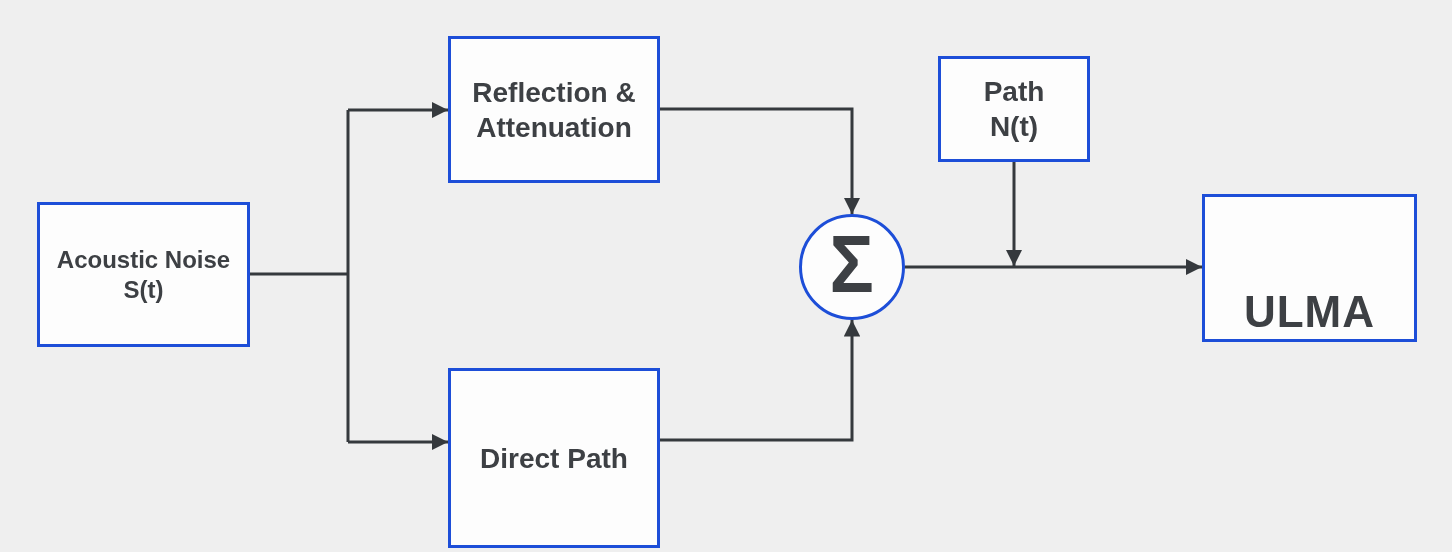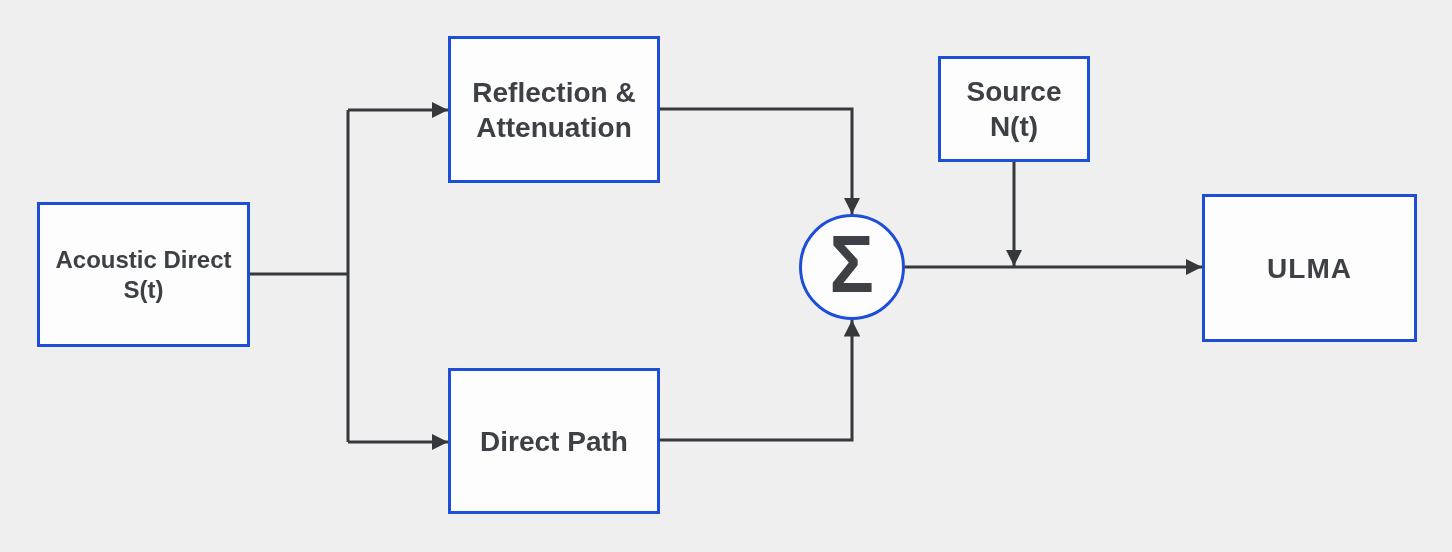--- a/index.html
+++ b/index.html
@@ -38,23 +38,23 @@
     text-align: center;
     color: #3d4044;
     font-weight: 700;
   }
   .node .label {
     white-space: pre-line;
     line-height: 1.25;
   }
   .node-acoustic-source { left: 37px;   top: 202px; width: 213px; height: 145px; font-size: 24px; }
   .node-reflection      { left: 448px;  top: 36px;  width: 212px; height: 147px; font-size: 28px; }
-  .node-direct-path     { left: 448px;  top: 368px; width: 212px; height: 146px; font-size: 28px; }
+  .node-direct-path     { left: 448px;  top: 368px; width: 212px; height: 180px; font-size: 28px; }
   .node-noise           { left: 938px;  top: 56px;  width: 152px; height: 106px; font-size: 28px; }
-  .node-ulma            { left: 1202px; top: 194px; width: 215px; height: 148px; font-size: 28px; letter-spacing: 1px; }
+  .node-ulma            { left: 1202px; top: 194px; width: 215px; height: 148px; font-size: 44px; letter-spacing: 1px; align-items: flex-end; }
   .node-sum {
     left: 799px; top: 214px; width: 106px; height: 106px;
     border-radius: 50%;
   }
   .node-sum .label {
     font-size: 82px;
     line-height: 1;
     transform: scaleX(0.9);
     padding-bottom: 6px;
   }
@@ -82,35 +82,35 @@
     <path class="edge" d="M660 109 H852 V214" marker-end="url(#arrow)"></path>
 
     <path class="edge" d="M660 440 H852 V320" marker-end="url(#arrow)"></path>
 
     <path class="edge" d="M905 267 H1202" marker-end="url(#arrow)"></path>
 
     <path class="edge" d="M1014 162 V266" marker-end="url(#arrow)"></path>
   </svg>
 
   <div class="node node-acoustic-source">
-    <span class="label">Acoustic Direct
+    <span class="label">Acoustic Noise
 S(t)</span>
   </div>
 
   <div class="node node-reflection">
     <span class="label">Reflection &amp;
 Attenuation</span>
   </div>
 
   <div class="node node-direct-path">
     <span class="label">Direct Path</span>
   </div>
 
   <div class="node node-noise">
-    <span class="label">Source
+    <span class="label">Path
 N(t)</span>
   </div>
 
   <div class="node node-sum">
     <span class="label">Σ</span>
   </div>
 
   <div class="node node-ulma">
     <span class="label">ULMA</span>
   </div>

